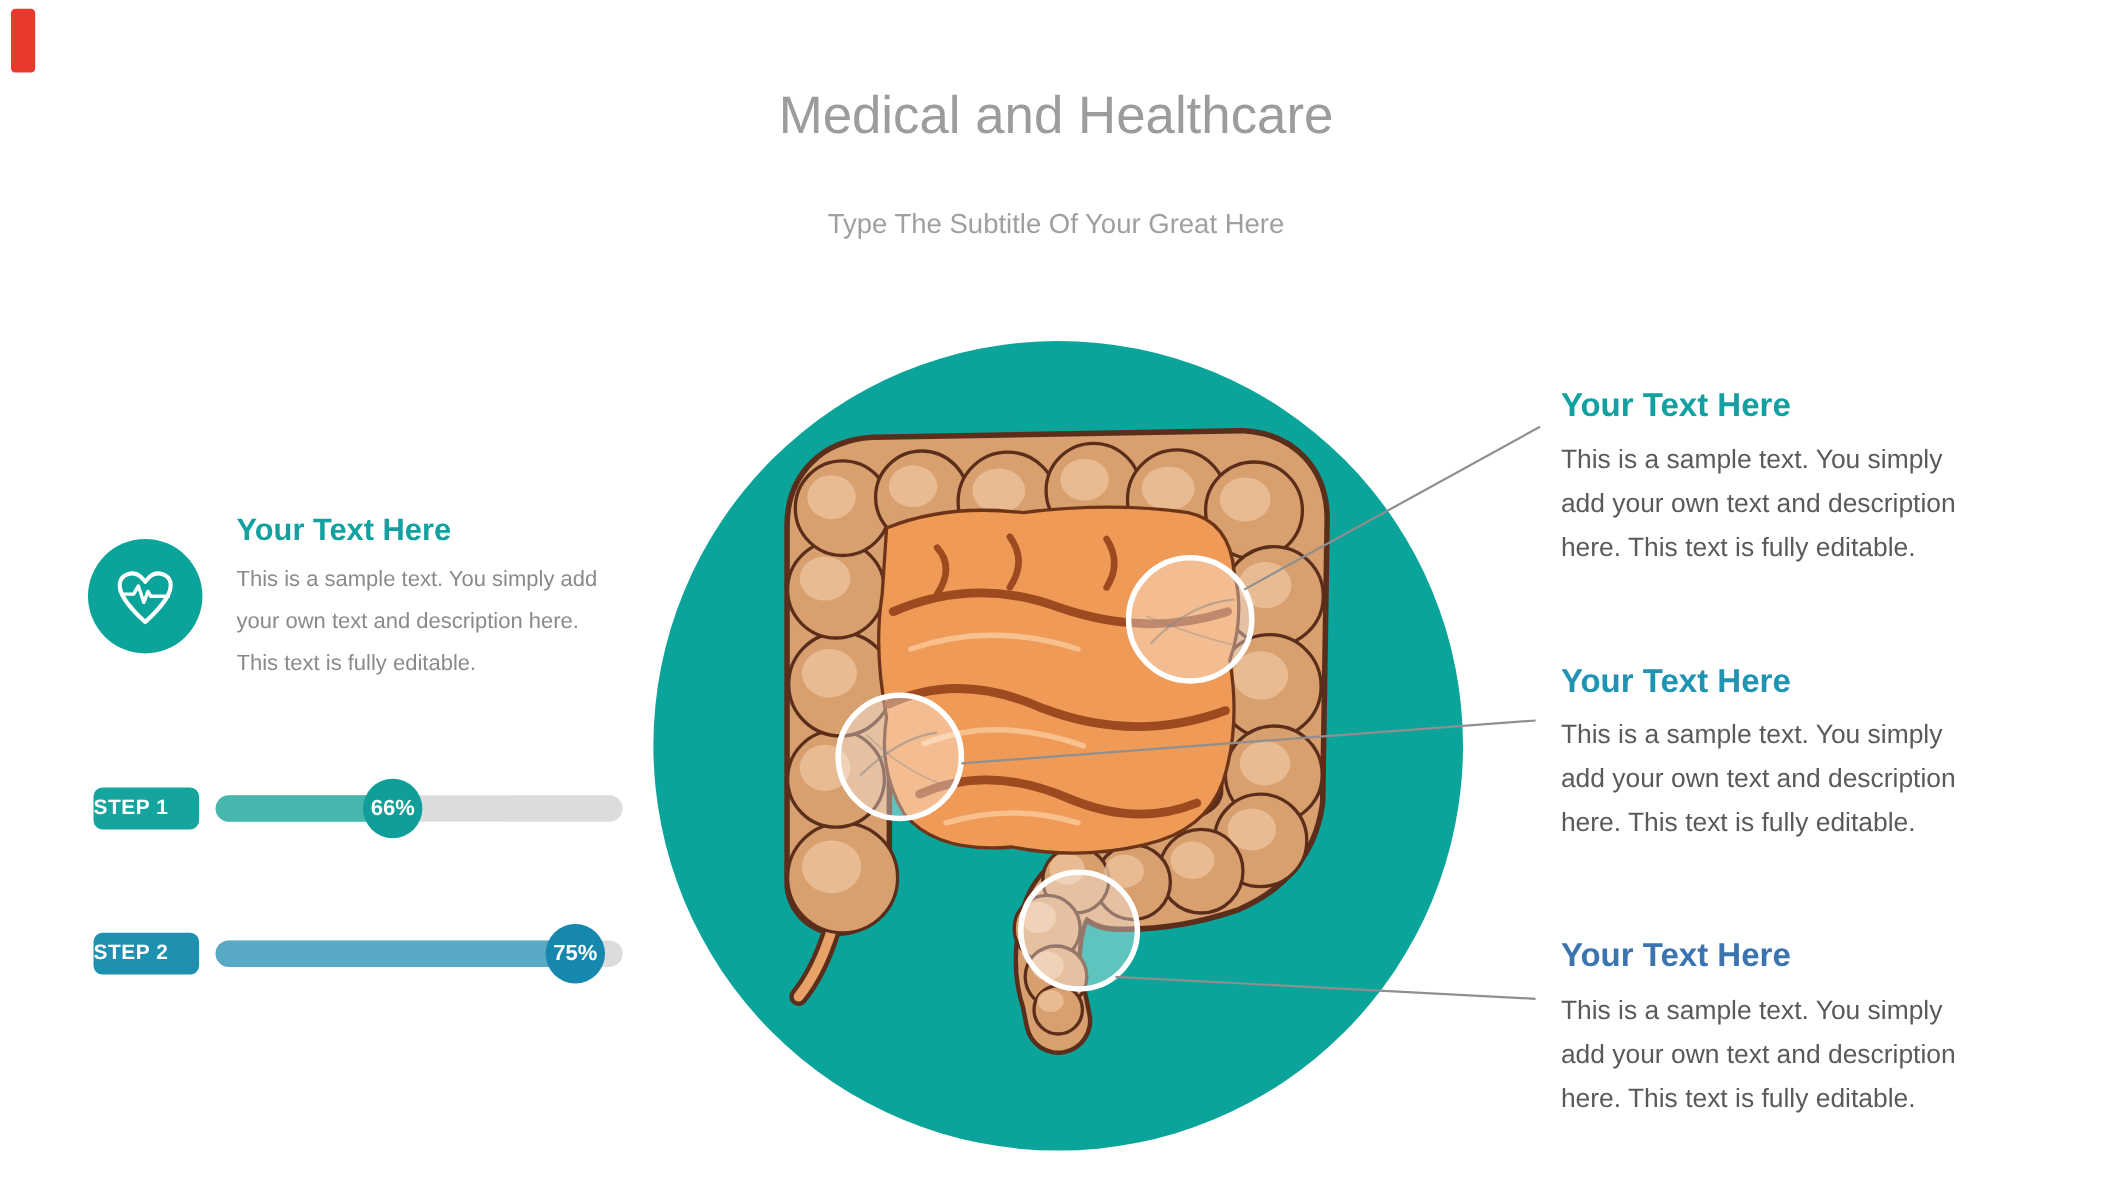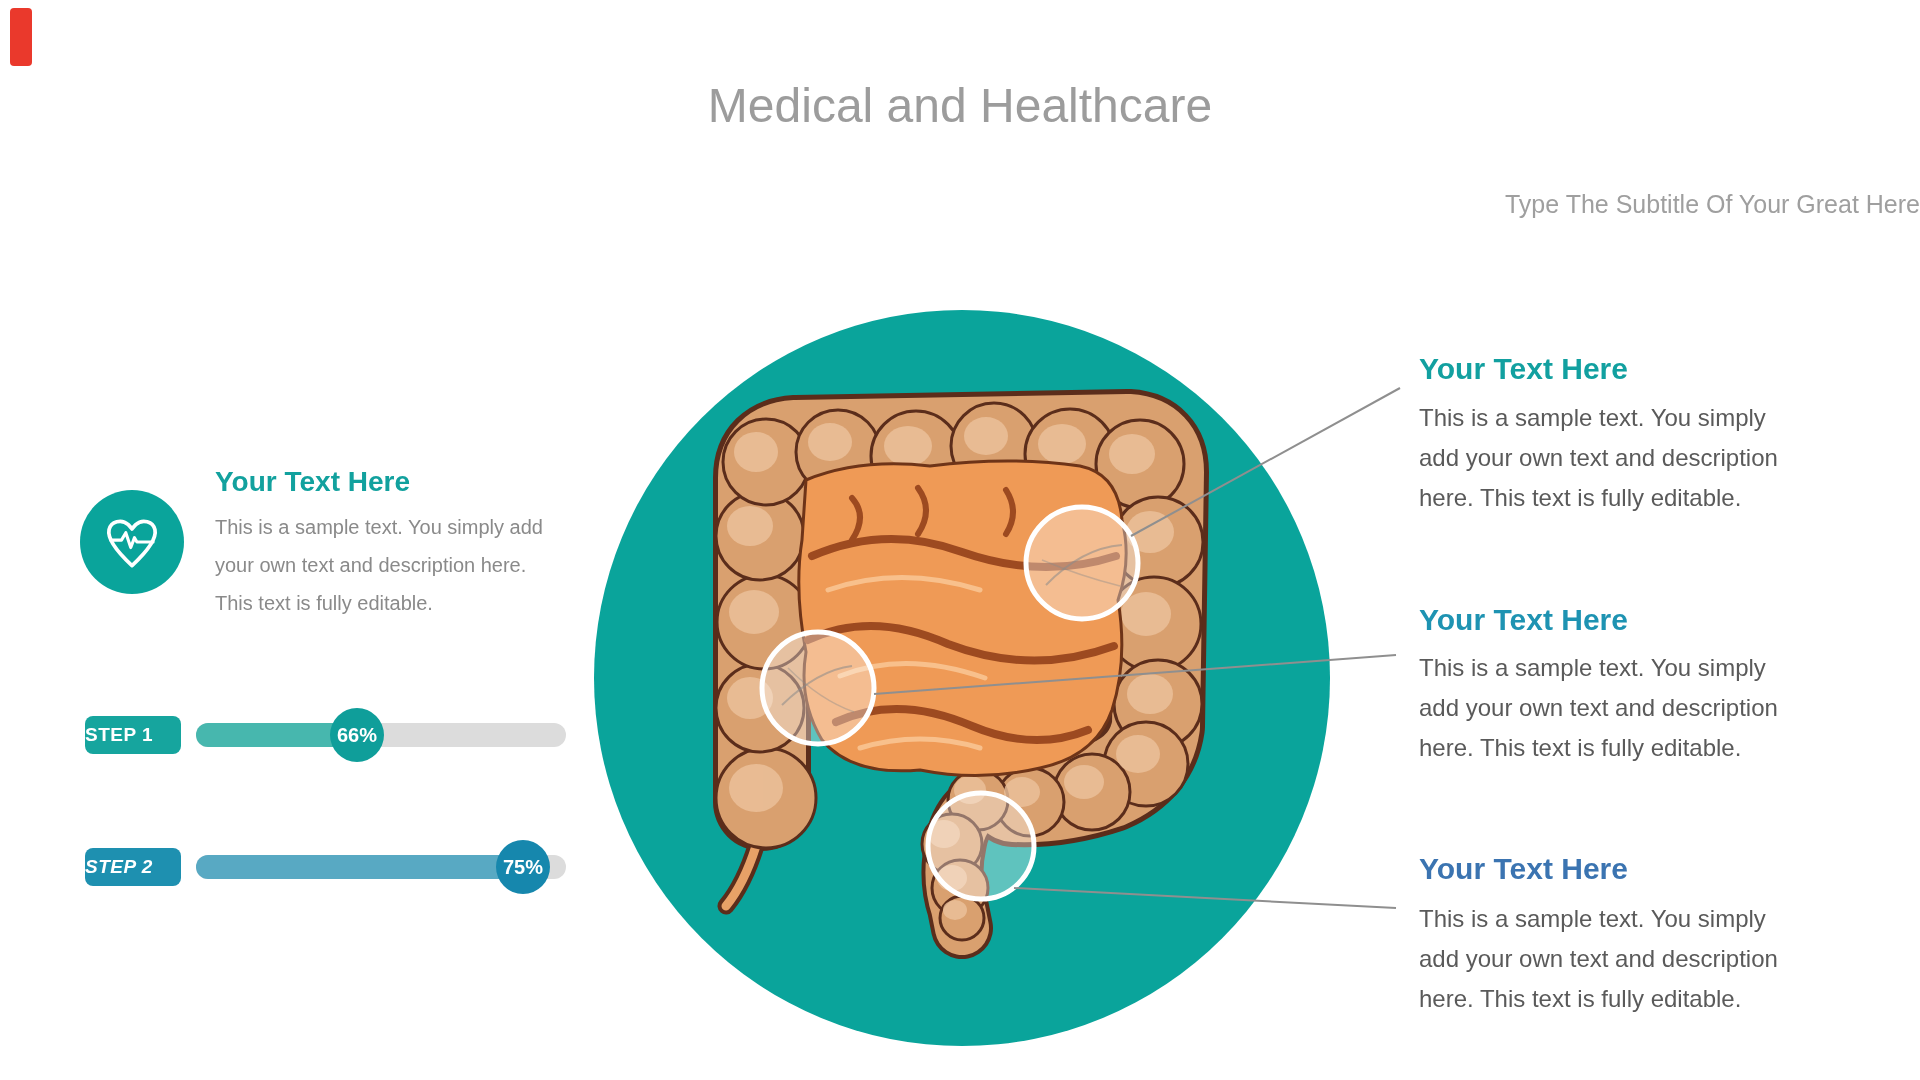--- a/index.html
+++ b/index.html
@@ -8,33 +8,33 @@
     background:#ffffff;font-family:"Liberation Sans",sans-serif;
   }
   .abs{position:absolute;}
 
   
   .ribbon{left:10px;top:8px;width:22px;height:58px;background:#ea392c;border-radius:4px;}
 
   
   .title{left:0;right:0;top:78px;text-align:center;font-size:48px;font-weight:300;
          color:#9c9c9c;letter-spacing:0px;}
-  .subtitle{left:0;right:0;top:190px;text-align:right;font-size:25px;font-weight:400;color:#9f9f9f;}
+  .subtitle{left:0;right:0;top:190px;text-align:center;font-size:25px;font-weight:400;color:#9f9f9f;}
 
   
   .intro-badge{left:80px;top:490px;width:104px;height:104px;border-radius:50%;
                background:#0aa49b;display:flex;align-items:center;justify-content:center;}
   .intro-heading{left:215px;top:466px;font-size:28px;font-weight:700;color:#12a19e;}
   .intro-body{left:215px;top:508px;width:336px;font-size:20px;line-height:38px;color:#8a8a8a;}
 
   
   .pill{width:96px;height:38px;border-radius:8px;color:#fff;font-size:19px;font-weight:700;
         display:flex;align-items:center;letter-spacing:.5px;}
   .pill1{left:85px;top:716px;background:#16a59e;}
-  .pill2{left:85px;top:848px;background:#1e90b0;font-style:italic;}
+  .pill2{left:85px;top:848px;background:#1e90b0;}
   .track{left:196px;width:370px;height:24px;border-radius:12px;background:#dcdcdc;}
   .track1{top:723px;}
   .track2{top:855px;}
   .fill{height:24px;border-radius:12px;position:absolute;left:0;top:0;}
   .fill1{width:164px;background:#47b7ae;}
   .fill2{width:330px;background:#58a9c3;}
   .knob{width:54px;height:54px;border-radius:50%;color:#fff;font-size:20px;font-weight:700;
         display:flex;align-items:center;justify-content:center;}
   .knob1{left:330px;top:708px;background:#0f9e9a;}
   .knob2{left:496px;top:840px;background:#1687ad;}

